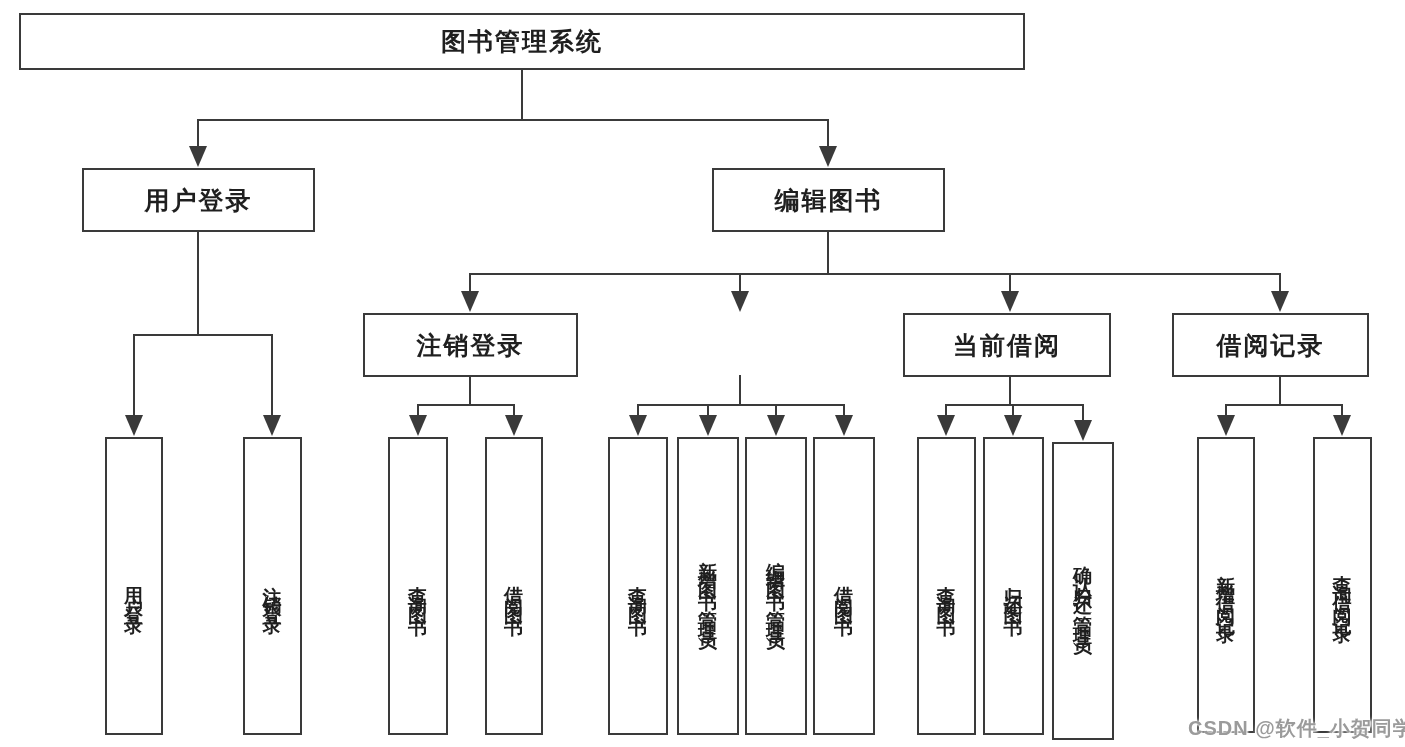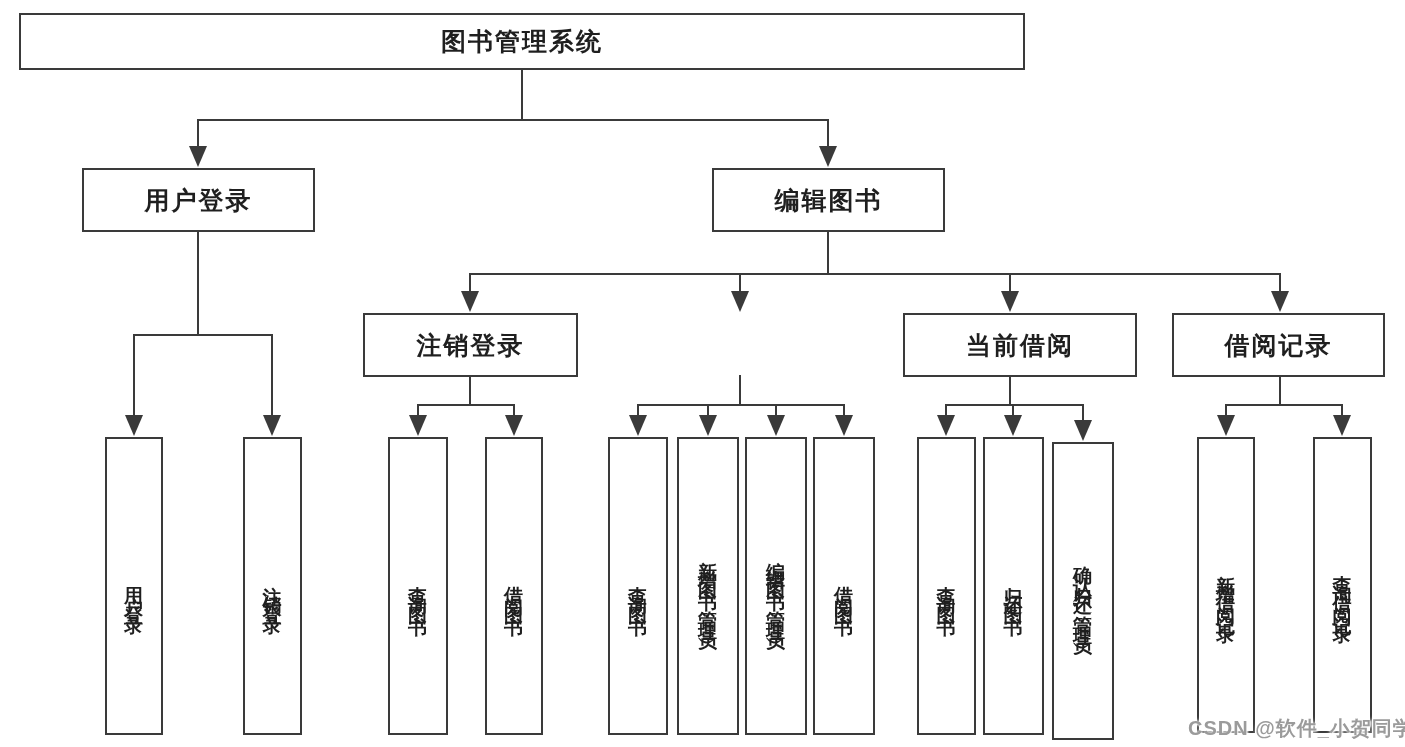--- a/index.html
+++ b/index.html
@@ -83,24 +83,24 @@
   <div class="box hbox" style="left:82px;top:168px;width:233px;height:64px">
     <span>用户登录</span>
   </div>
   <div class="box hbox" style="left:712px;top:168px;width:233px;height:64px">
     <span>编辑图书</span>
   </div>
 
   <div class="box hbox" style="left:363px;top:313px;width:215px;height:64px">
     <span>注销登录</span>
   </div>
-  <div class="box hbox" style="left:903px;top:313px;width:234px;height:64px">
+  <div class="box hbox" style="left:903px;top:313px;width:208px;height:64px">
     <span>当前借阅</span>
   </div>
-  <div class="box hbox" style="left:1172px;top:313px;width:213px;height:64px">
+  <div class="box hbox" style="left:1172px;top:313px;width:197px;height:64px">
     <span>借阅记录</span>
   </div>
 
   <div class="box leaf" style="left:105px;top:437px;width:58px;height:298px">
     <span class="vtext">用户登录</span>
   </div>
   <div class="box leaf" style="left:243px;top:437px;width:59px;height:298px">
     <span class="vtext">注销登录</span>
   </div>
 

